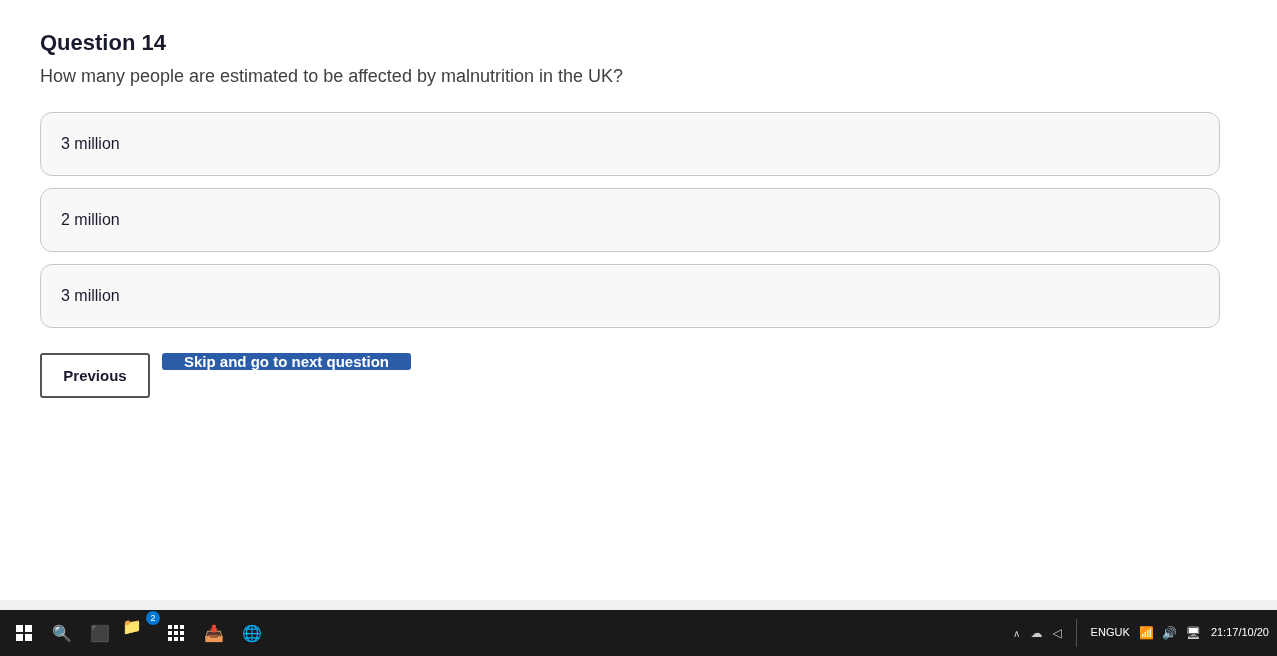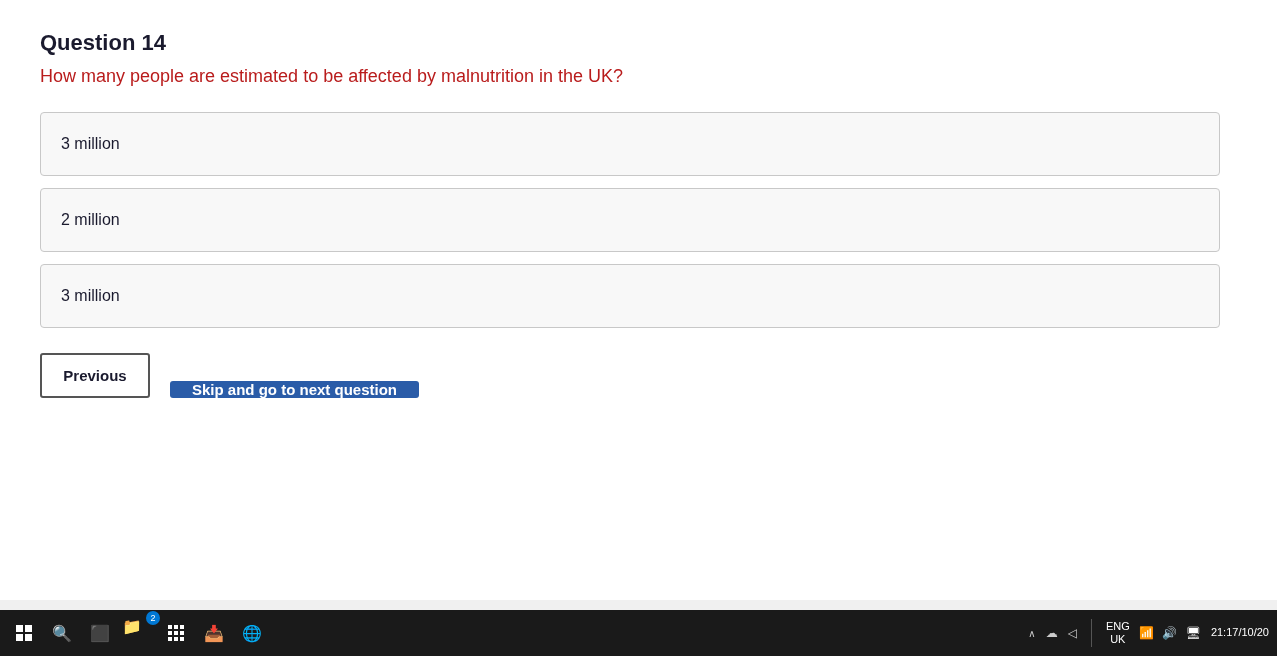--- a/index.html
+++ b/index.html
@@ -22,44 +22,44 @@
 
     .question-number {
       font-size: 22px;
       font-weight: 700;
       color: #1a1a2e;
       margin-bottom: 10px;
     }
 
     .question-text {
       font-size: 18px;
-      color: #b91c1c;
+      color: #404040;
       margin-bottom: 25px;
       font-weight: 400;
     }
 
     .answer-option {
       border: 1px solid #c8c8c8;
       background: #f8f8f8;
-      border-radius: 4px;
+      border-radius: 12px;
       padding: 22px 20px;
       margin-bottom: 12px;
       font-size: 16px;
       color: #1a1a2e;
       cursor: pointer;
       width: 1180px;
       display: block;
       text-align: left;
     }
 
     .buttons-row {
       display: flex;
-      gap: 20px;
+      gap: 12px;
       margin-top: 25px;
-      align-items: flex-end;
+      align-items: flex-start;
     }
 
     .btn-previous {
       background: #ffffff;
       border: 2px solid #555;
       color: #1a1a2e;
       padding: 12px 20px;
       font-size: 15px;
       font-weight: 600;
       cursor: pointer;
@@ -113,21 +113,21 @@
     .taskbar-right {
       display: flex;
       align-items: center;
       gap: 10px;
       color: #ffffff;
       font-size: 12px;
     }
 
     .lang-indicator {
       display: flex;
-      flex-direction: column;
+      flex-direction: row;
       align-items: center;
       font-size: 11px;
       color: #ffffff;
       line-height: 1.2;
     }
 
     .system-icons {
       display: flex;
       align-items: center;
       gap: 8px;

